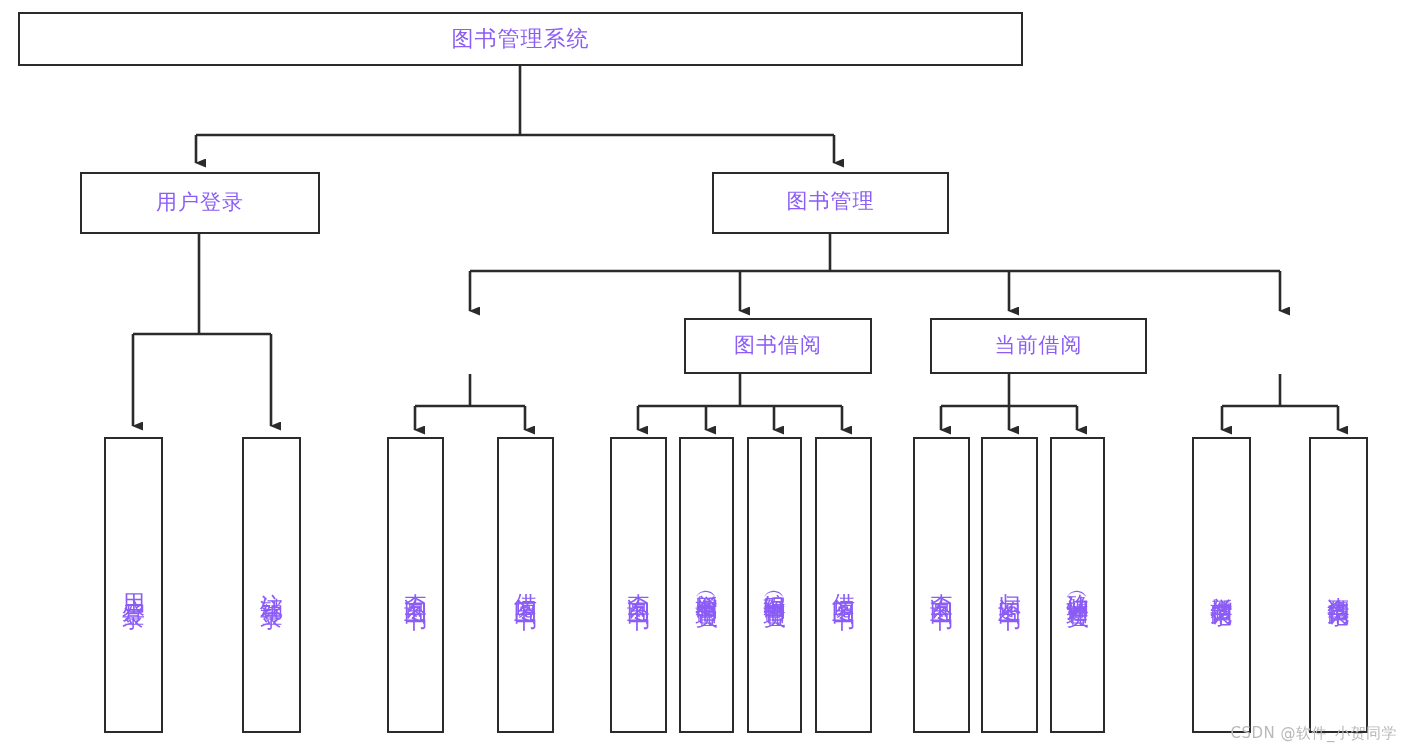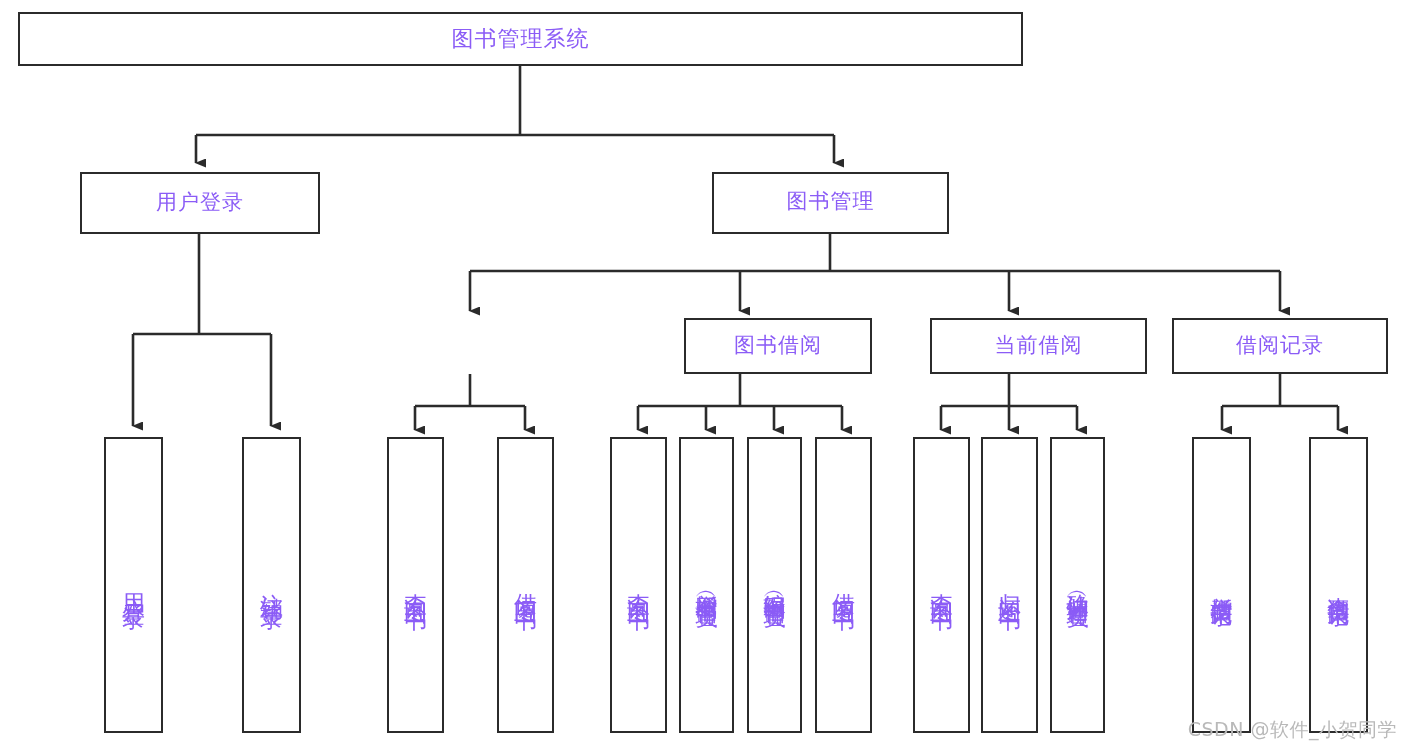--- a/index.html
+++ b/index.html
@@ -58,21 +58,21 @@
     max-height:100%;
   }
   .node.vert.tight .lbl{
     font-size:22px;
     letter-spacing:2px;
   }
   .watermark{
     position:absolute;
     right:8px;
     bottom:4px;
-    font-size:19px;
+    font-size:15px;
     color:#b9b9b9;
     letter-spacing:0.5px;
     white-space:nowrap;
     pointer-events:none;
   }
 </style>
 </head>
 <body>
 
 <div id="canvas">
@@ -137,23 +137,20 @@
   <div class="node horiz" style="left:712px; top:172px; width:237px; height:62px;font-family:Liberation Mono, monospace;">
     <span class="lbl">图书管理</span>
   </div>
 
   <div class="node horiz" style="left:664px; top:318px; width:188px; height:56px;margin-left:20px;">
     <span class="lbl">图书借阅</span>
   </div>
   <div class="node horiz" style="left:901px; top:318px; width:217px; height:56px;margin-left:29px;">
     <span class="lbl">当前借阅</span>
   </div>
-  <div class="node horiz" style="left:1172px; top:318px; width:216px; height:56px;">
-    <span class="lbl">借阅记录</span>
-  </div>
 
   <div class="node vert" style="left:104px; top:437px; width:59px; height:296px;">
     <span class="lbl">用户登录</span>
   </div>
   <div class="node vert" style="left:242px; top:437px; width:59px; height:296px;">
     <span class="lbl">注销登录</span>
   </div>
 
   <div class="node vert" style="left:387px; top:437px; width:57px; height:296px;">
     <span class="lbl">查询图书</span>

